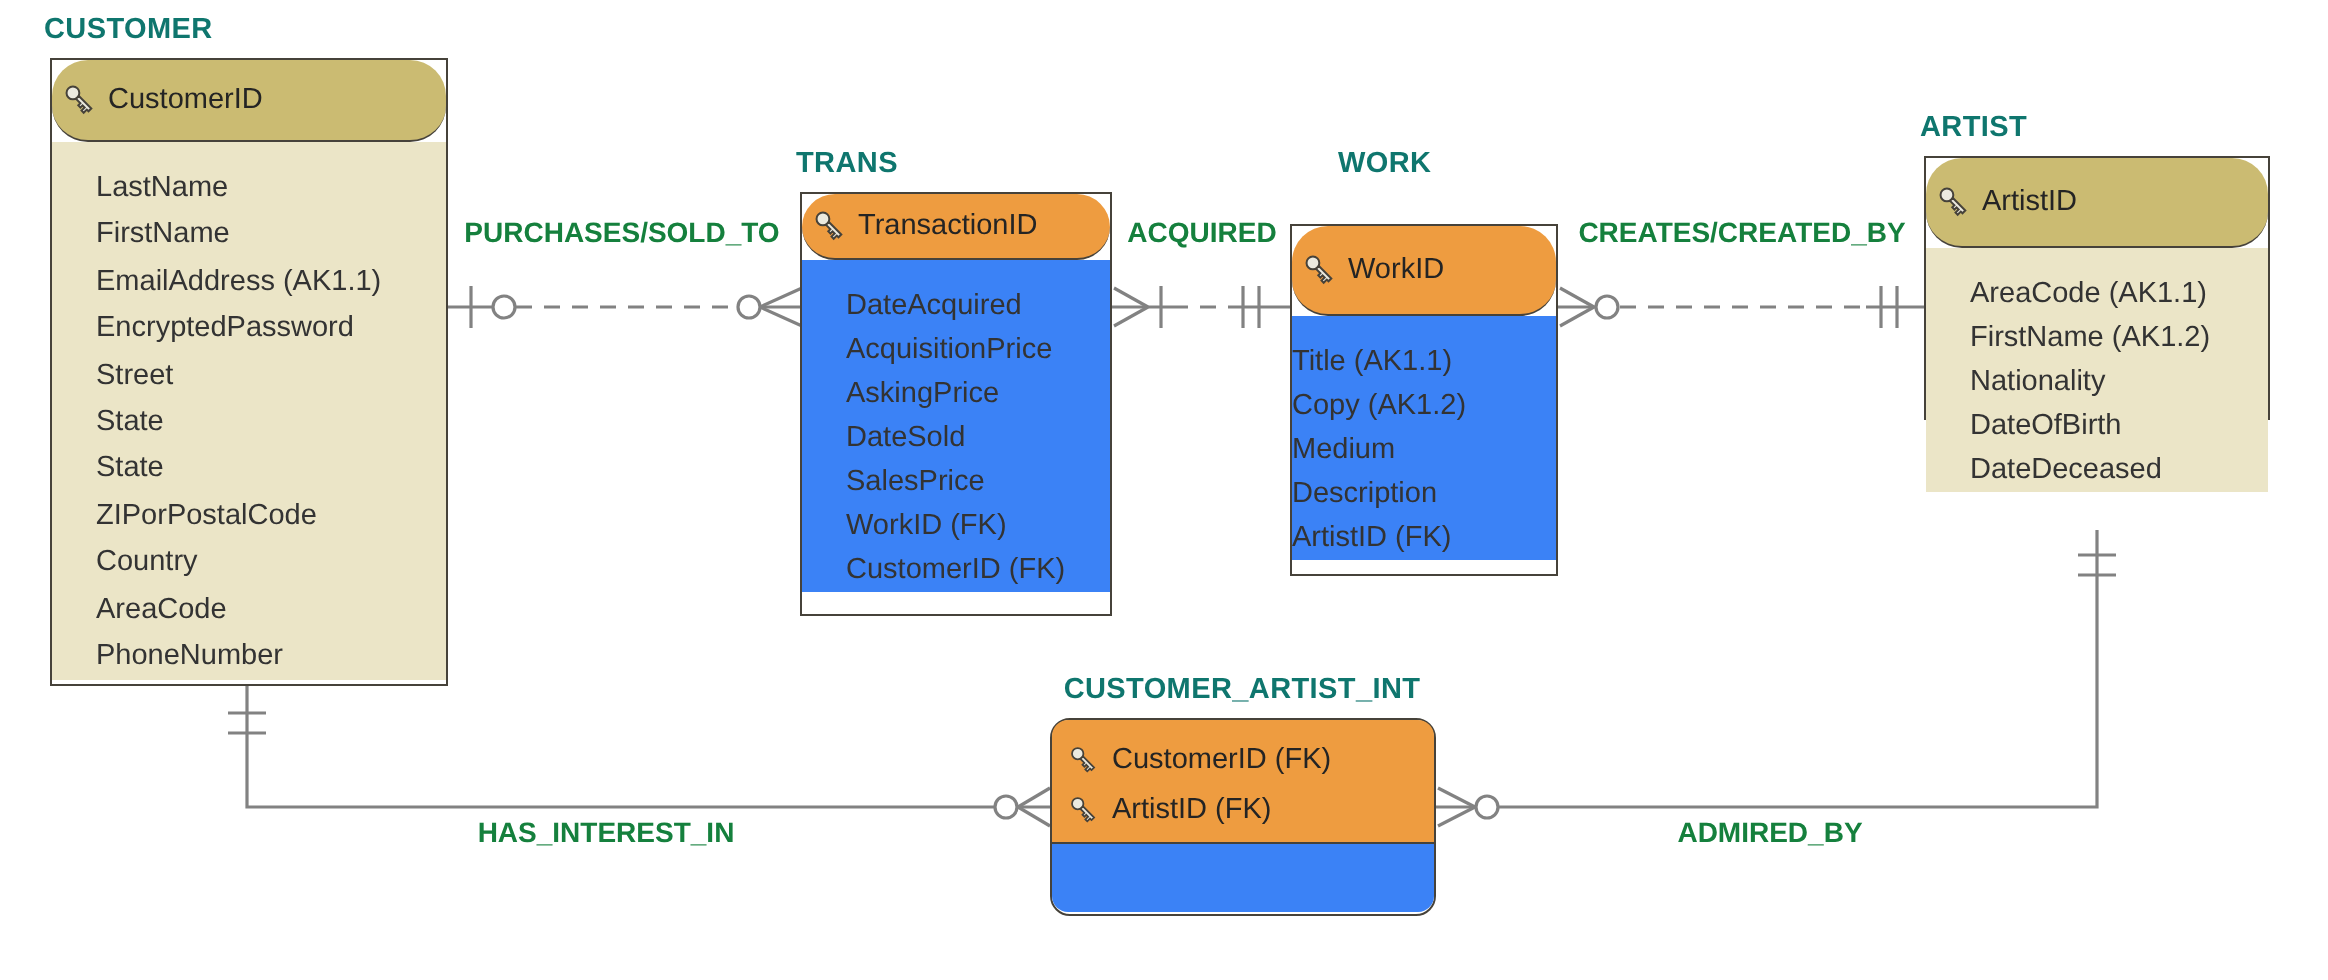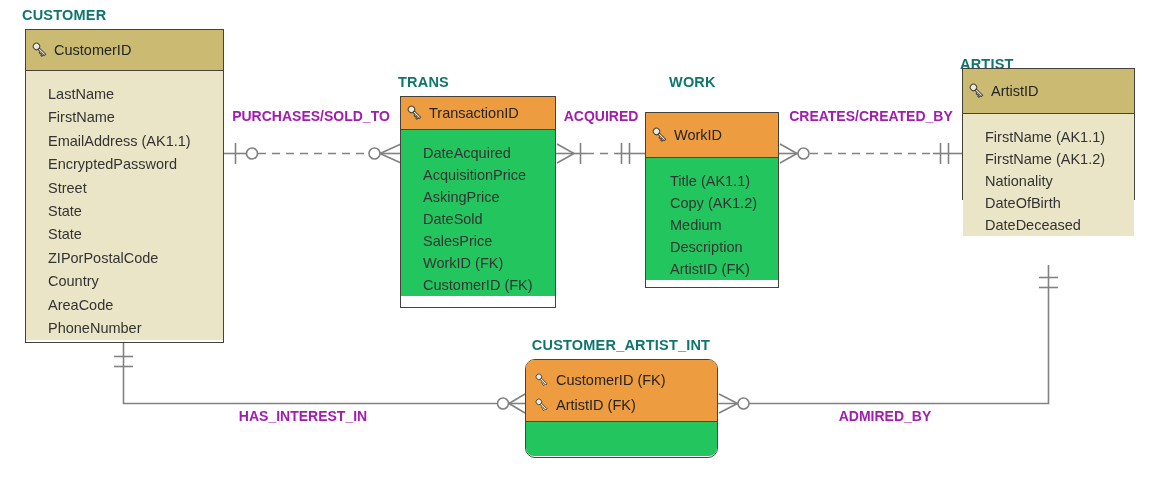--- a/index.html
+++ b/index.html
@@ -5,32 +5,32 @@
   html,body{margin:0;padding:0;background:#ffffff;}
   .canvas{position:relative;width:1164px;height:490px;background:#ffffff;
           font-family:"Liberation Sans",sans-serif;overflow:hidden;}
   .wires{position:absolute;left:0;top:0;}
   .ent-title{position:absolute;font-size:14.5px;font-weight:bold;color:#0f766e;
              letter-spacing:.2px;white-space:nowrap;}
   .entity{position:absolute;border:1.6px solid #46423a;box-sizing:border-box;
           background:#fff;}
   .ent-header{display:flex;align-items:center;gap:5px;padding-left:5px;
               border-bottom:1.6px solid #46423a;box-sizing:border-box;
-              font-size:14.5px;color:#242424;}
+              font-size:14.5px;color:#242424;border-radius:18px;}
   .olive .ent-header{background:#cbbb72;}
   .olive .ent-body{background:#ebe5c7;}
   .orange .ent-header{background:#ee9c40;}
-  .orange .ent-body{background:#22c55e;}
+  .orange .ent-body{background:#3b82f6;}
   .ent-body{box-sizing:border-box;padding:12px 2px 0 22px;font-size:14.5px;
             color:#333333;}
   .attr{line-height:22px;white-space:nowrap;}
   .entity-customer .attr{line-height:23.4px;}
   .pk-name{white-space:nowrap;}
   .rel-label{position:absolute;transform:translateX(-50%);font-size:14px;
-             font-weight:bold;color:#a21caf;white-space:nowrap;}
+             font-weight:bold;color:#15803d;white-space:nowrap;}
   
   .entity-int{border-radius:10px;}
   .entity-int .ent-header{display:block;padding:7px 0 0 8px;
                           border-radius:8px 8px 0 0;}
   .entity-int .ent-body{border-radius:0 0 8px 8px;}
   .int-row{display:flex;align-items:center;gap:6px;height:25px;
            font-size:14.5px;color:#242424;}
   .key-icon{display:inline-flex;flex:0 0 auto;}
 </style>
 </head>
@@ -156,43 +156,43 @@
       <span class="key-icon">
         <svg width="18" height="18" viewBox="0 0 18 18">
           <g transform="rotate(45 9 9)" stroke="#46423a" stroke-width="1" fill="#eceadf">
             <circle cx="4" cy="9" r="3.2"></circle>
             <path d="M7.2 8 L16 8 L16 10 L14.8 10 L14.8 12.2 L13.3 12.2 L13.3 10 L11.8 10 L11.8 11.5 L10.3 11.5 L10.3 10 L7.2 10 Z"></path>
           </g>
         </svg>
       </span>
       <span class="pk-name">WorkID</span>
     </div>
-    <div class="ent-body" style="padding-left:24px">
+    <div class="ent-body" style="padding-left:0">
       <div class="attr">Title (AK1.1)</div>
       <div class="attr">Copy (AK1.2)</div>
       <div class="attr">Medium</div>
       <div class="attr">Description</div>
       <div class="attr">ArtistID (FK)</div>
     </div>
   </div>
 
-  <div class="entity olive" style="left:962px;top:68px;width:173px;height:132px">
+  <div class="entity olive" style="left:962px;top:78px;width:173px;height:132px">
     <div class="ent-header" style="height:45px">
       <span class="key-icon">
         <svg width="18" height="18" viewBox="0 0 18 18">
           <g transform="rotate(45 9 9)" stroke="#46423a" stroke-width="1" fill="#eceadf">
             <circle cx="4" cy="9" r="3.2"></circle>
             <path d="M7.2 8 L16 8 L16 10 L14.8 10 L14.8 12.2 L13.3 12.2 L13.3 10 L11.8 10 L11.8 11.5 L10.3 11.5 L10.3 10 L7.2 10 Z"></path>
           </g>
         </svg>
       </span>
       <span class="pk-name">ArtistID</span>
     </div>
     <div class="ent-body">
-      <div class="attr">FirstName (AK1.1)</div>
+      <div class="attr">AreaCode (AK1.1)</div>
       <div class="attr">FirstName (AK1.2)</div>
       <div class="attr">Nationality</div>
       <div class="attr">DateOfBirth</div>
       <div class="attr">DateDeceased</div>
     </div>
   </div>
 
   <div class="entity entity-int orange" style="left:525px;top:359px;width:193px;height:99px">
     <div class="ent-header" style="height:62px">
       <div class="int-row">

